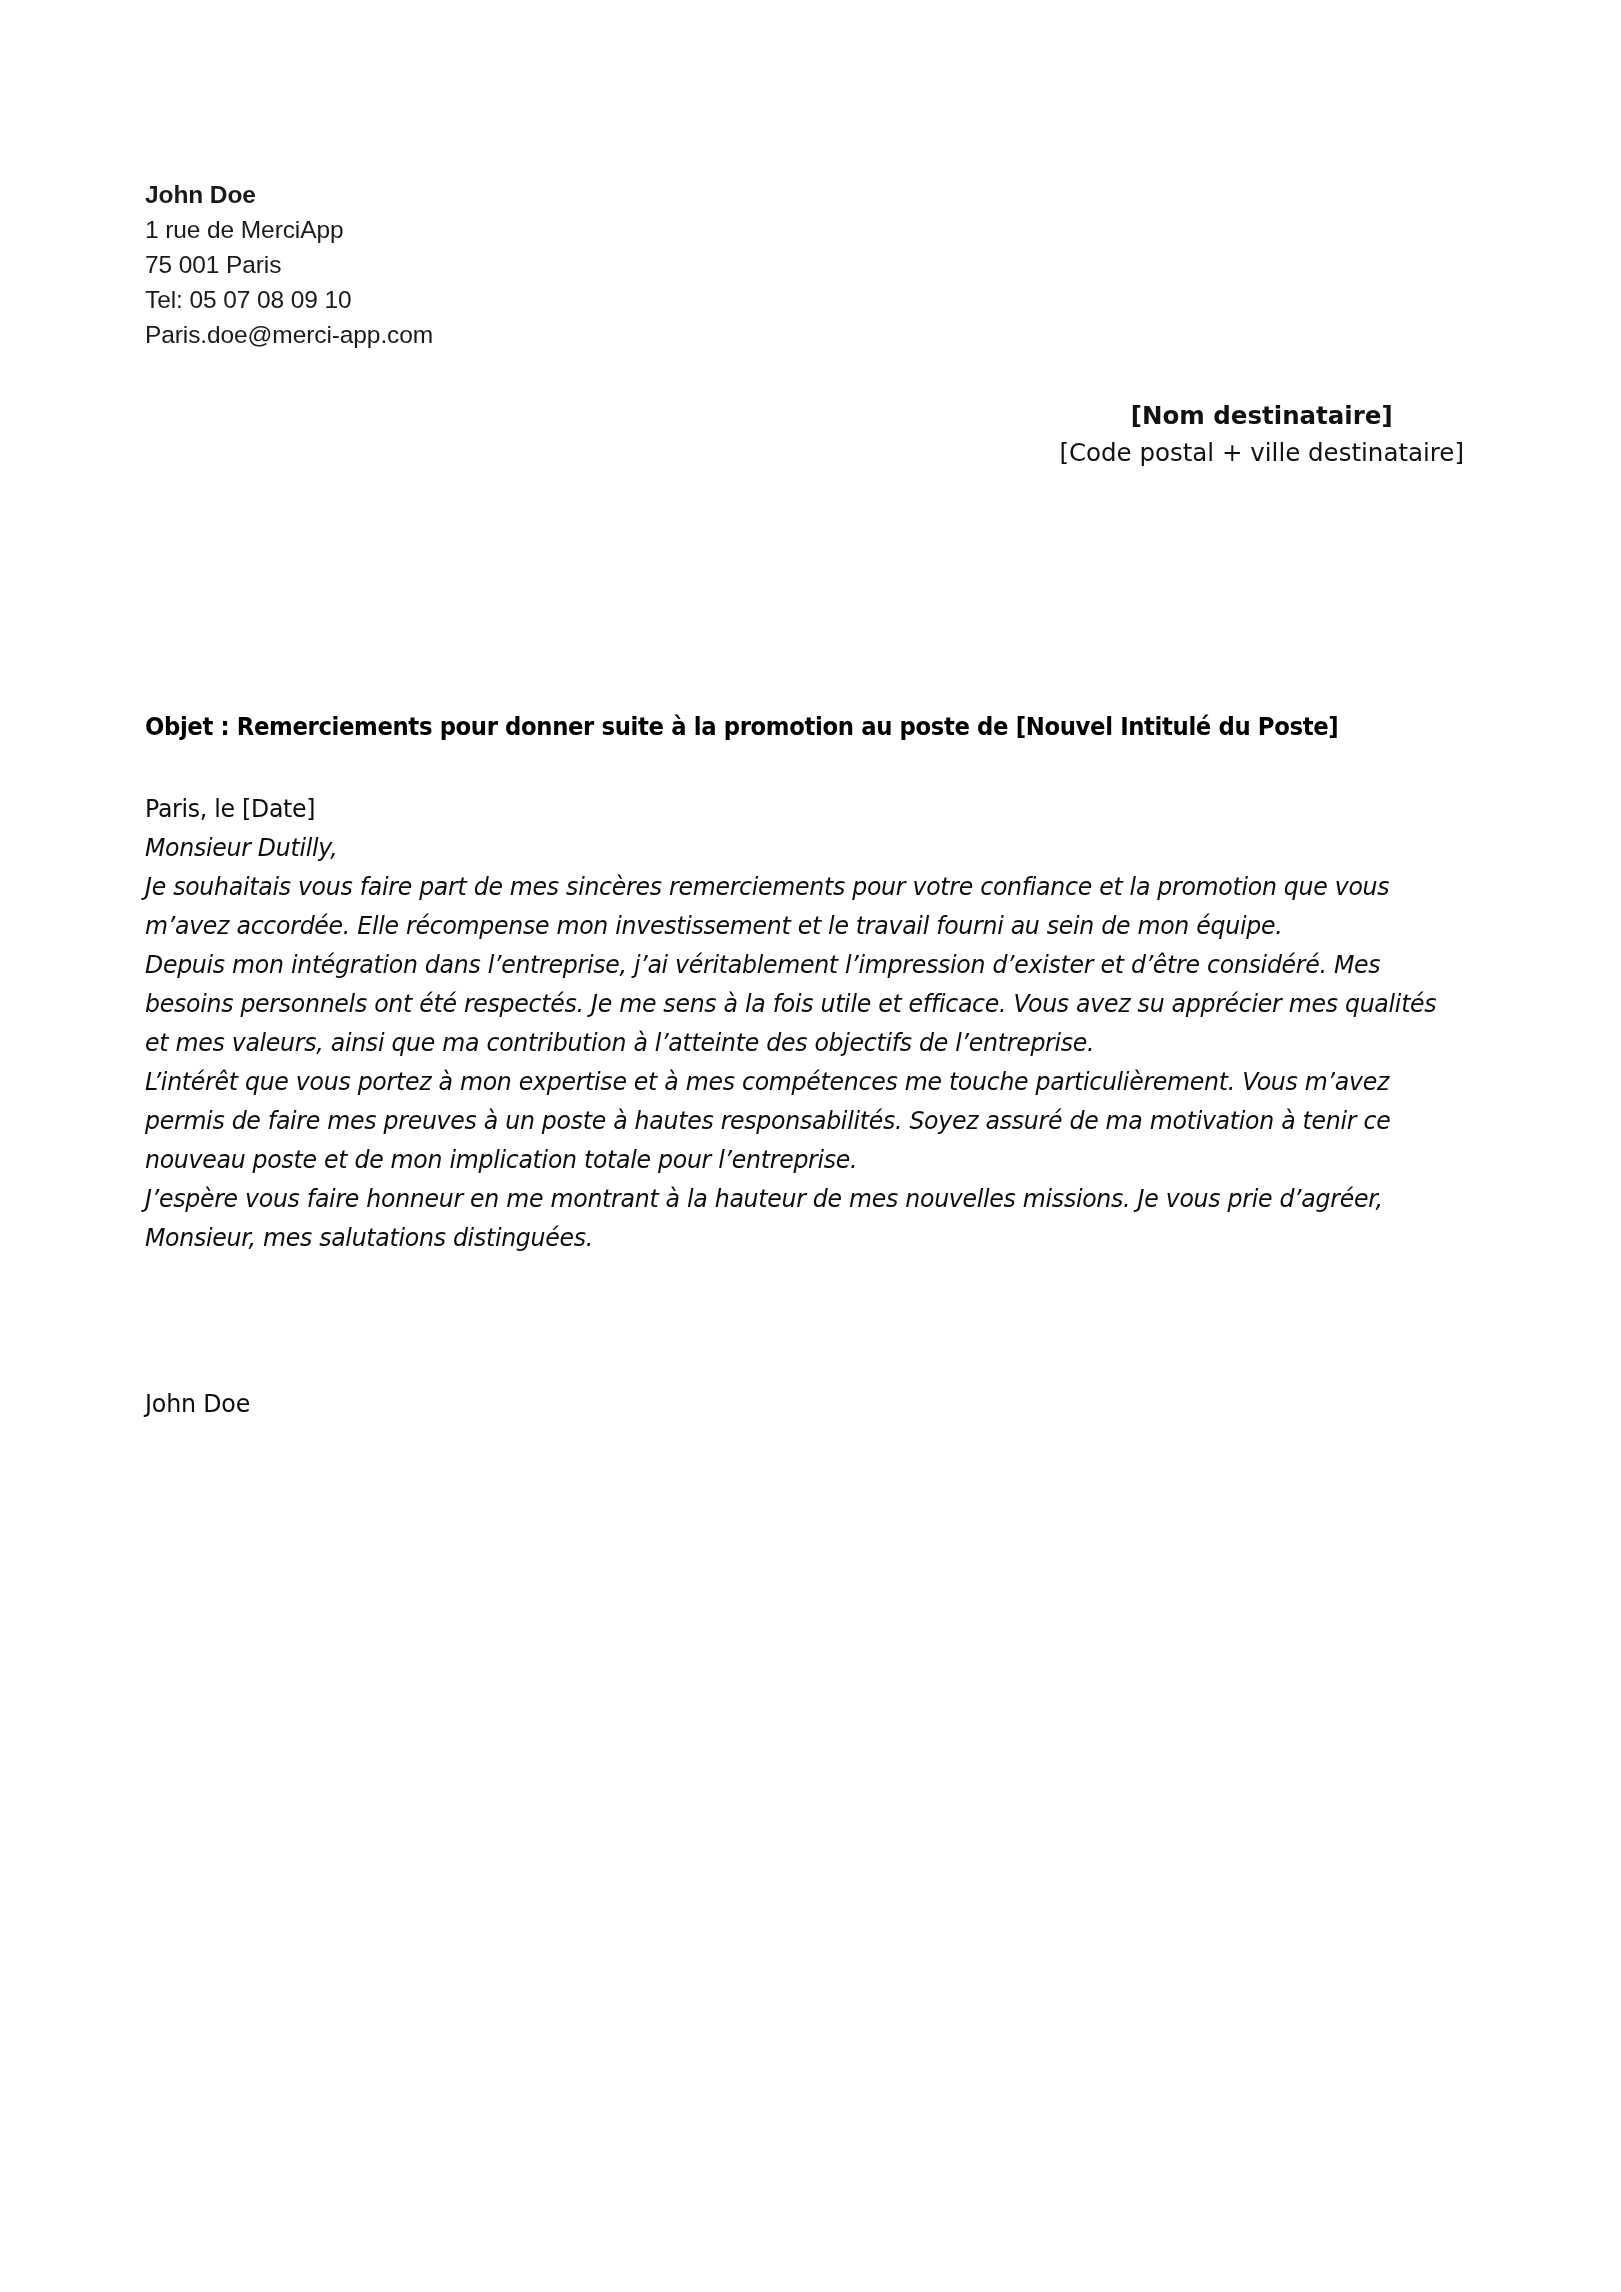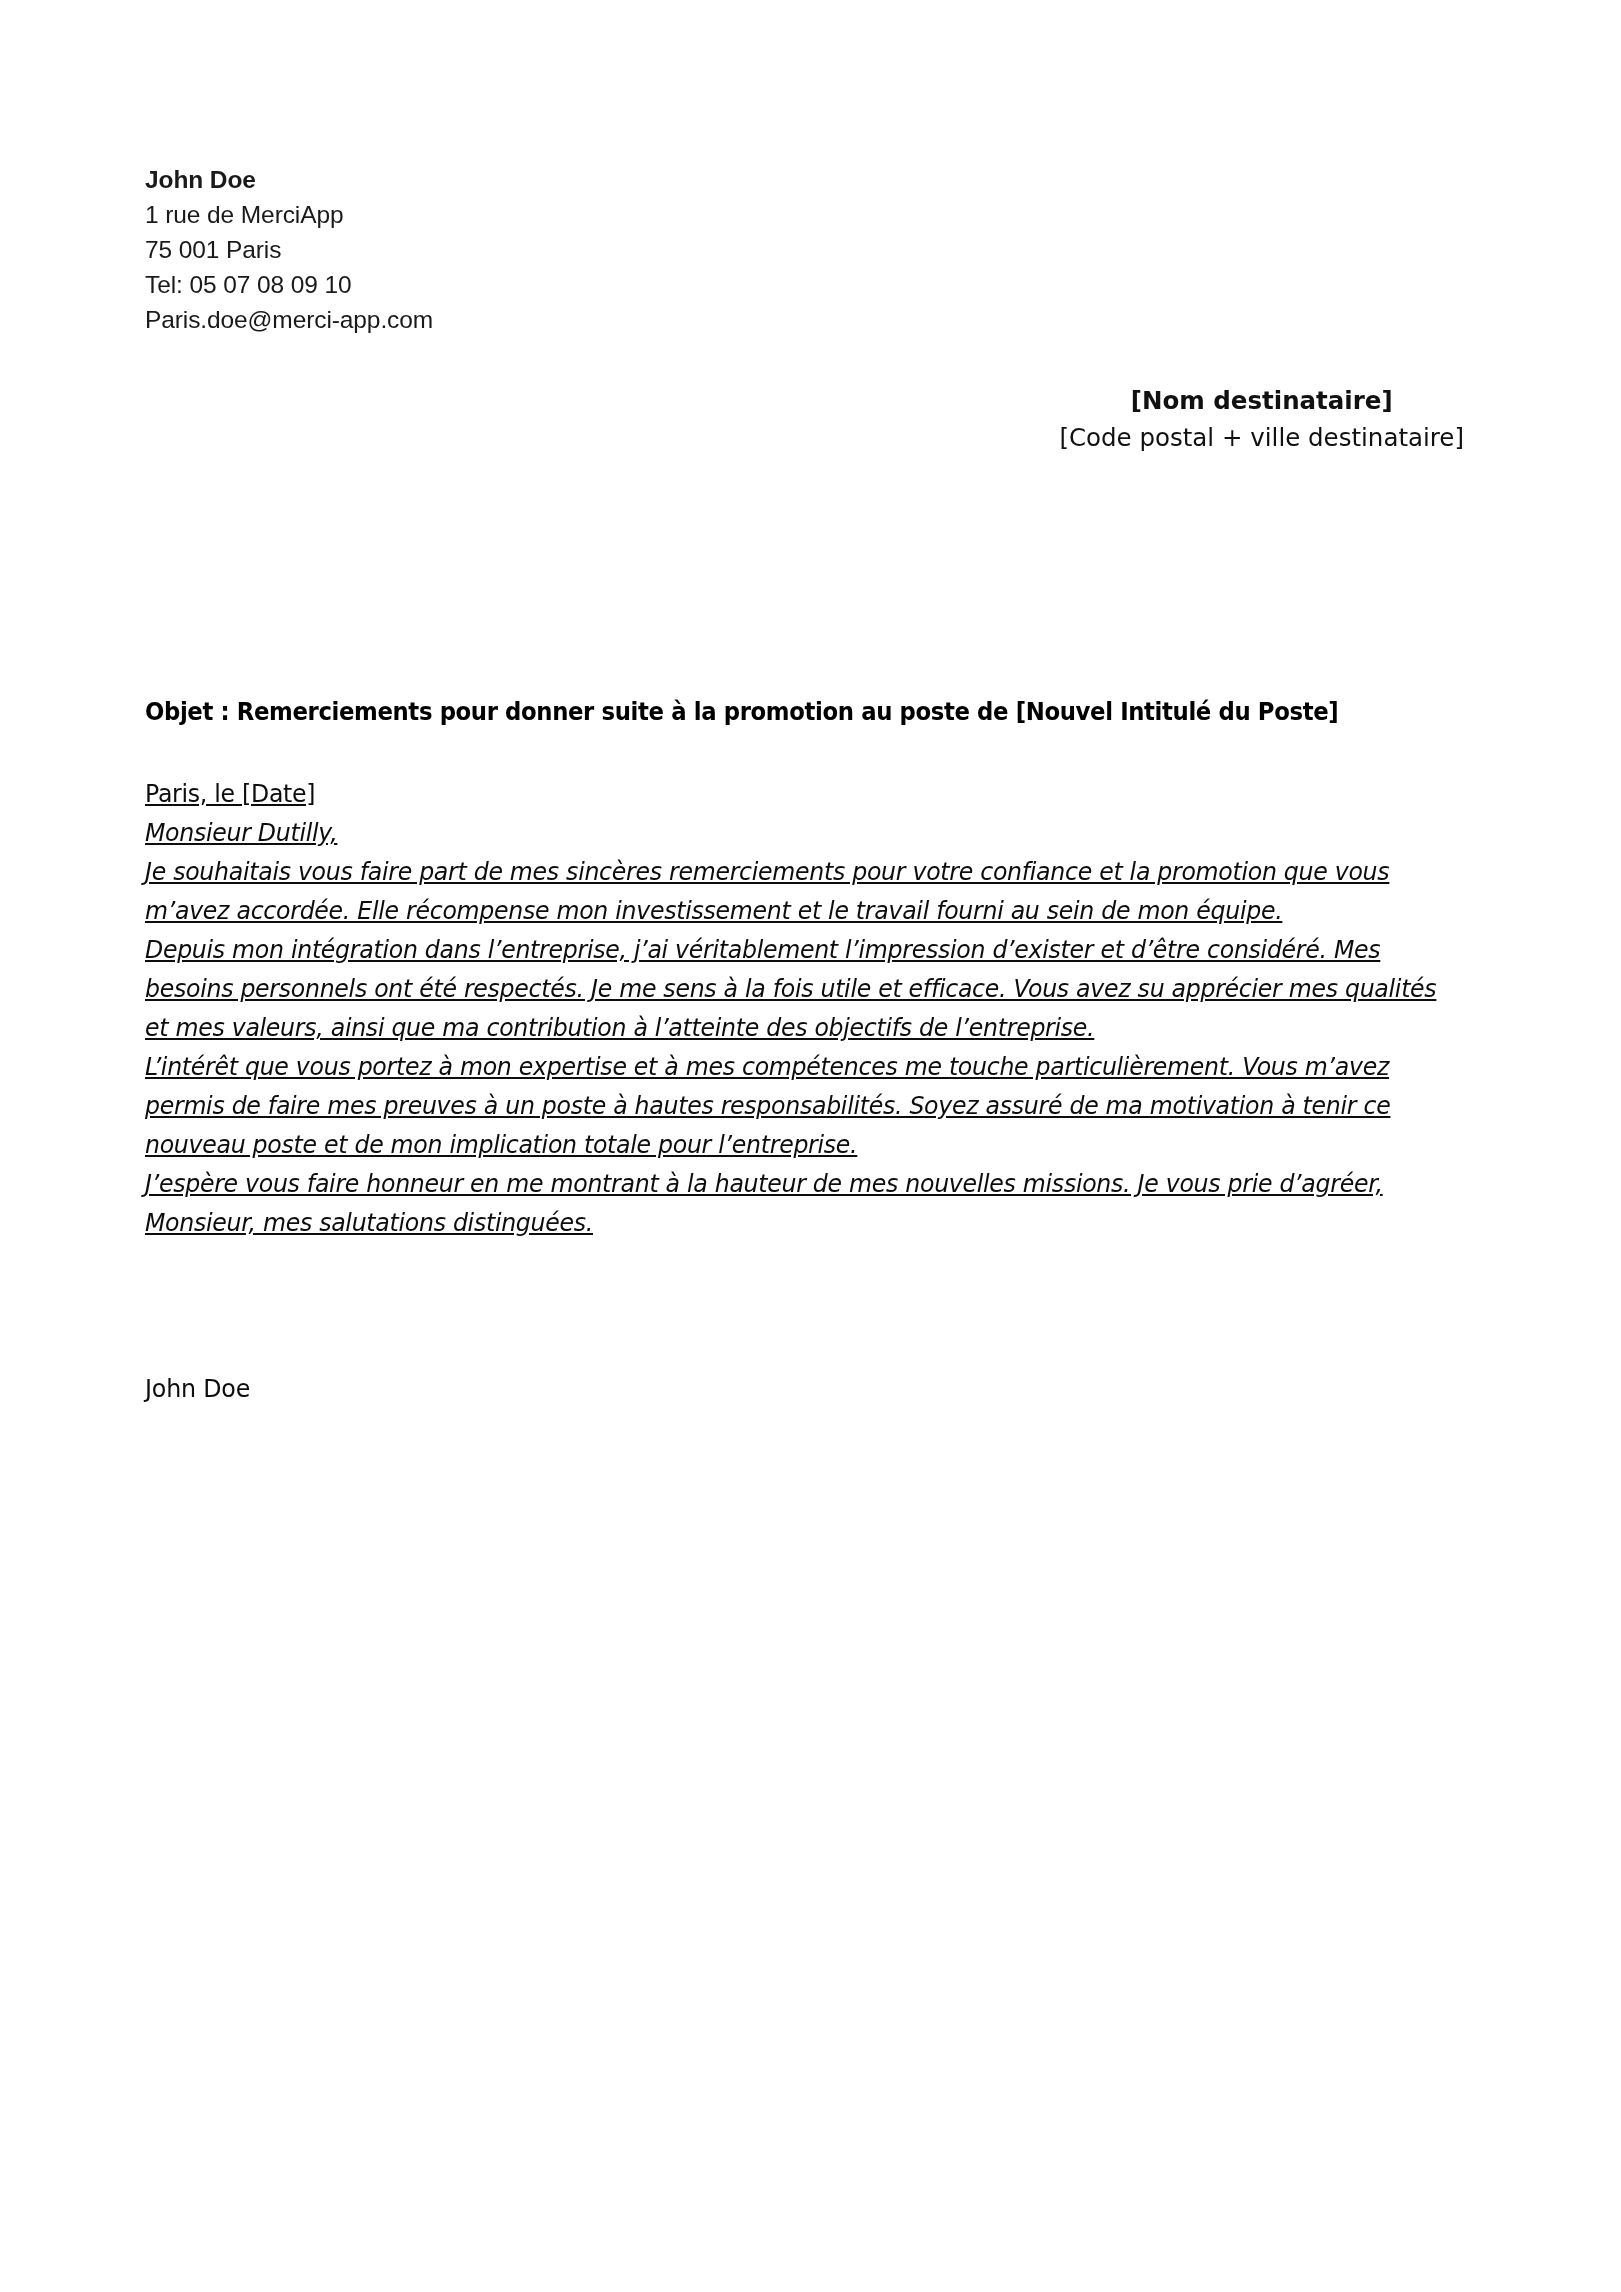--- a/index.html
+++ b/index.html
@@ -15,20 +15,21 @@
     color: #000000;
     -webkit-font-smoothing: antialiased;
   }
 
   .page {
     position: absolute;
     inset: 0;
     background: #ffffff;
     padding: 0;
     box-sizing: border-box;
+    margin-top: 15px;
   }
 
   
   .sender-block {
     position: absolute;
     left: 145px;
     top: 162px;
     width: 608px;
     font-family: "Liberation Sans", sans-serif;
     font-size: 24.5px;
@@ -84,21 +85,20 @@
   
   .body-block {
     position: absolute;
     left: 145px;
     top: 774px;
     width: 1304px;
     font-family: "DejaVu Sans", sans-serif;
     font-size: 25px;
     line-height: 39px;
     color: #0d0d0d;
-    text-decoration: underline;
   }
   .body-block .line,
   .body-block .para {
     transform: scaleX(0.945);
     transform-origin: left top;
     width: 105.8%;
   }
   .date-line {
     font-style: normal;
     letter-spacing: -0.3px;

